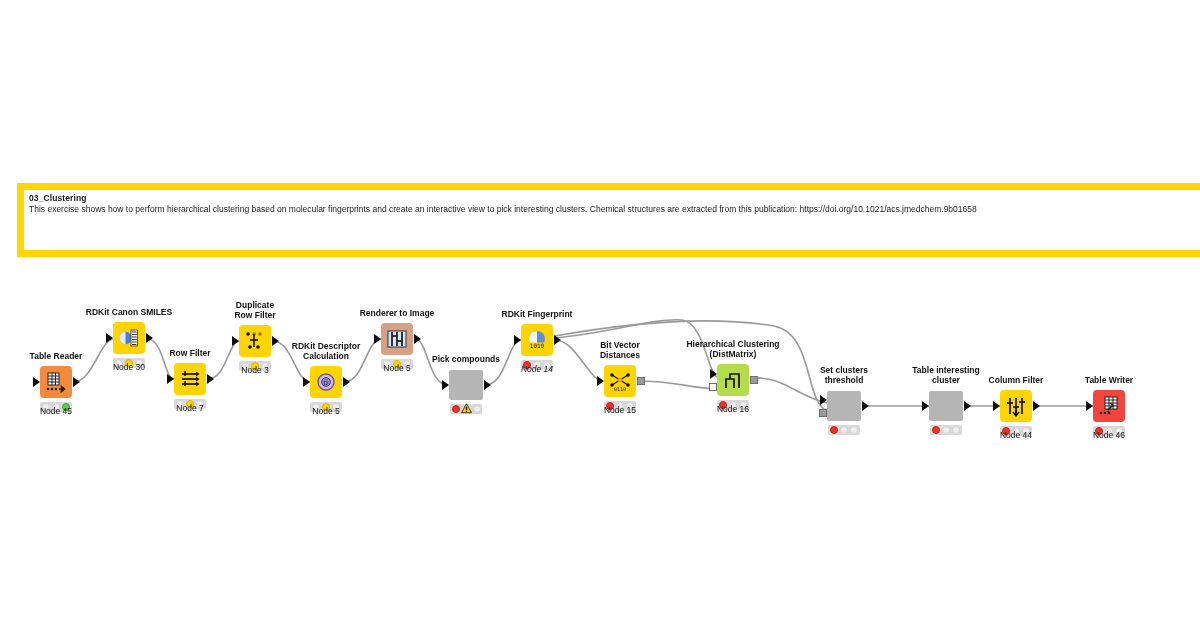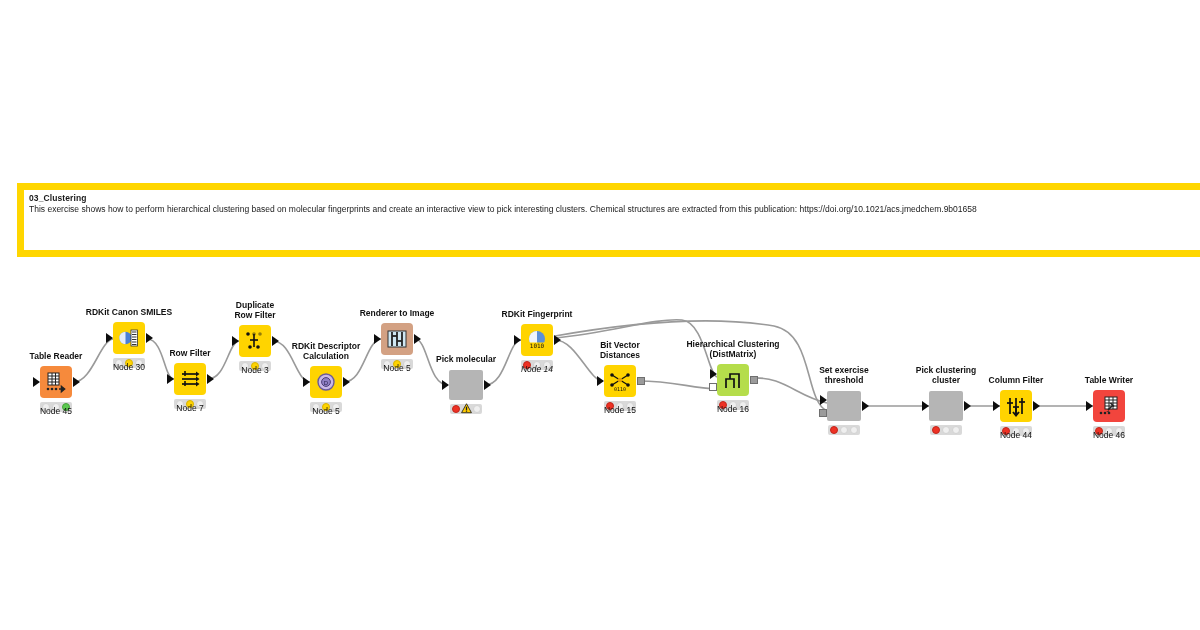--- a/index.html
+++ b/index.html
@@ -291,21 +291,21 @@
         <div class="port port-out-tri" style="left: 17px; top: -5px;"></div>
         <div class="status" style="top: 20px;">
           <span class="lamp off"></span>
           <span class="lamp yellow"></span>
           <span class="lamp off"></span>
         </div>
         <div class="node-num" style="top: 24px;">Node 5</div>
       </div>
       <div class="node" style="left: 452px; top: 385px;">
         <div class="node-label" style="top: -30px;">
-          <div>Pick molecular</div>
+          <div>Pick compounds</div>
         </div>
         <div class="node-box meta" style="background: rgb(181, 181, 181); top: -15px;"></div>
         <div class="port port-in-tri" style="left: -24px; top: -5px;"></div>
         <div class="port port-out-tri" style="left: 18px; top: -5px;"></div>
         <div class="status" style="top: 19px;">
           <span class="lamp red"></span>
           <span class="warn">
             <svg width="11" height="11" viewBox="0 0 12 12">
           <path d="M6 0.8 L11.4 10.6 L0.6 10.6 Z" fill="#ffcc00" stroke="#1a1a1a" stroke-width="0.9" stroke-linejoin="round"></path>
           <rect x="5.3" y="4" width="1.4" height="3.6" fill="#1a1a1a"></rect>
@@ -390,36 +390,36 @@
         <div class="port port-sq" style="left: 17px; top: -4px;"></div>
         <div class="status" style="top: 20px;">
           <span class="lamp red"></span>
           <span class="lamp off"></span>
           <span class="lamp off"></span>
         </div>
         <div class="node-num" style="top: 24px; text-align: center;">Node 16</div>
       </div>
       <div class="node" style="left: 830px; top: 406px;">
         <div class="node-label" style="top: -40px;">
-          <div>Set exercise</div>
+          <div>Set clusters</div>
           <div>threshold</div>
         </div>
         <div class="node-box meta" style="background: rgb(181, 181, 181); top: -15px;"></div>
         <div class="port port-in-tri" style="left: -24px; top: -11px;"></div>
         <div class="port port-sq" style="left: -25px; top: 3px;"></div>
         <div class="port port-out-tri" style="left: 18px; top: -5px;"></div>
         <div class="status" style="top: 19px;">
           <span class="lamp red"></span>
           <span class="lamp off"></span>
           <span class="lamp off"></span>
         </div>
       </div>
       <div class="node" style="left: 932px; top: 406px;">
         <div class="node-label" style="top: -40px;">
-          <div>Pick clustering</div>
+          <div>Table interesting</div>
           <div>cluster</div>
         </div>
         <div class="node-box meta" style="background: rgb(181, 181, 181); top: -15px;"></div>
         <div class="port port-in-tri" style="left: -24px; top: -5px;"></div>
         <div class="port port-out-tri" style="left: 18px; top: -5px;"></div>
         <div class="status" style="top: 19px;">
           <span class="lamp red"></span>
           <span class="lamp off"></span>
           <span class="lamp off"></span>
         </div>

